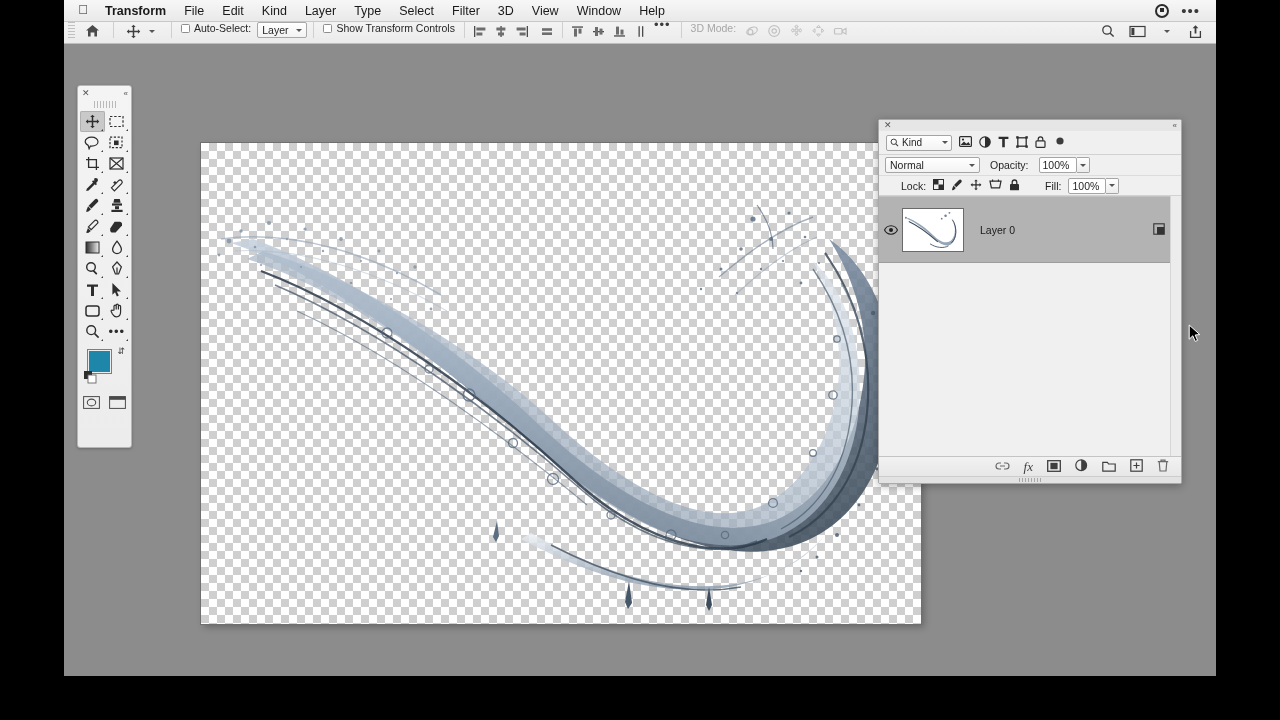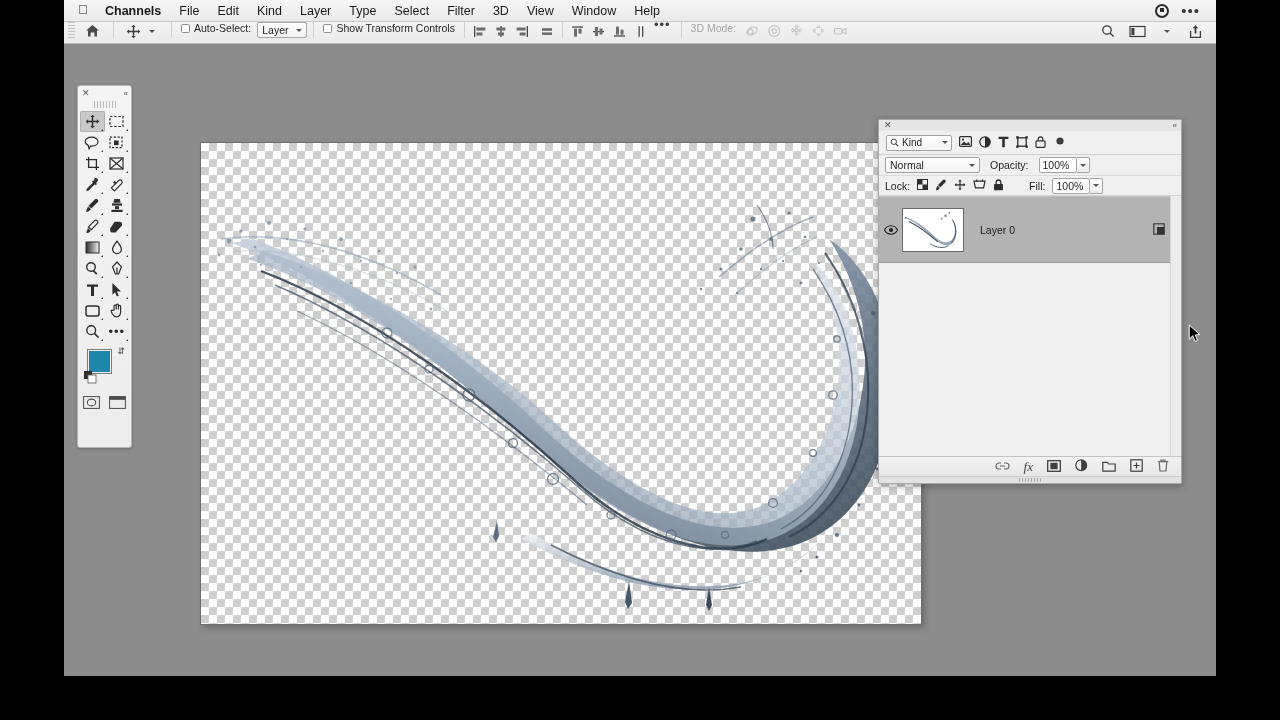--- a/index.html
+++ b/index.html
@@ -141,21 +141,21 @@
   .lp-blend{ height:21px; display:flex; align-items:center; gap:10px; padding:0 6px; border-bottom:1px solid #dcdcdc;}
   .blend-select{
     flex:0 0 95px;height:16px;border:1px solid #a5a5a5;border-radius:2px;
     background:linear-gradient(#fff,#f3f3f3);display:flex;align-items:center;
     padding:0 4px;font-size:10.5px;justify-content:space-between;
   }
   .num-box{ height:16px;border:1px solid #a5a5a5;border-radius:2px;background:#fff;
     display:flex;align-items:center;padding:0 3px;font-size:10.5px;}
   .num-spin{ height:16px;width:13px;border:1px solid #a5a5a5;border-left:none;border-radius:0 2px 2px 0;
     background:linear-gradient(#fff,#ececec);display:flex;align-items:center;justify-content:center;}
-  .lp-lock{ height:20px; display:flex; align-items:center; gap:7px; padding:0 6px; border-bottom:1px solid #d2d2d2;}
+  .lp-lock{ height:20px; display:flex; align-items:center; gap:7px; padding:0 22px; border-bottom:1px solid #d2d2d2;}
   .lp-list{ flex:1; background:#f0f0f0; overflow:hidden; position:relative;}
   .layer-row{
     height:67px; display:flex; align-items:center; gap:0;
     background:#b3b3b3; border-bottom:1px solid #9d9d9d; border-top:1px solid #c2c2c2;
   }
   .eye-cell{ width:23px; display:flex;align-items:center;justify-content:center;}
   .thumb{
     width:62px;height:44px;background:#fff;border:1.5px solid #6a6a6a;
     position:relative;overflow:hidden;flex:0 0 auto;
   }
@@ -175,21 +175,21 @@
   
   #cursor{ position:absolute; left:1124px; top:280px; width:14px;height:20px; pointer-events:none;}
 </style>
 </head>
 <body>
 
 <div id="screen">
 
   <div id="menubar">
     <div class="mb-apple"></div>
-    <div class="mb-item bold">Channels</div>
+    <div class="mb-item bold">Transform</div>
     <div class="mb-item">File</div>
     <div class="mb-item">Edit</div>
     <div class="mb-item">Kind</div>
     <div class="mb-item">Layer</div>
     <div class="mb-item">Type</div>
     <div class="mb-item">Select</div>
     <div class="mb-item">Filter</div>
     <div class="mb-item">3D</div>
     <div class="mb-item">View</div>
     <div class="mb-item">Window</div>

